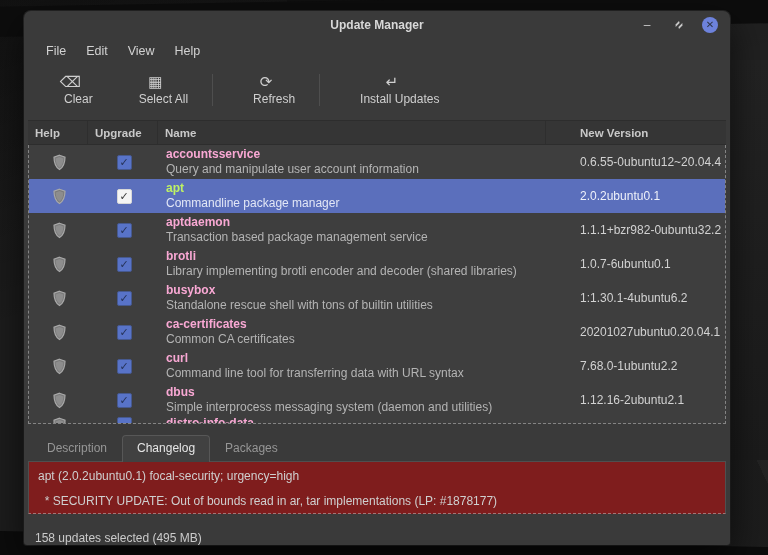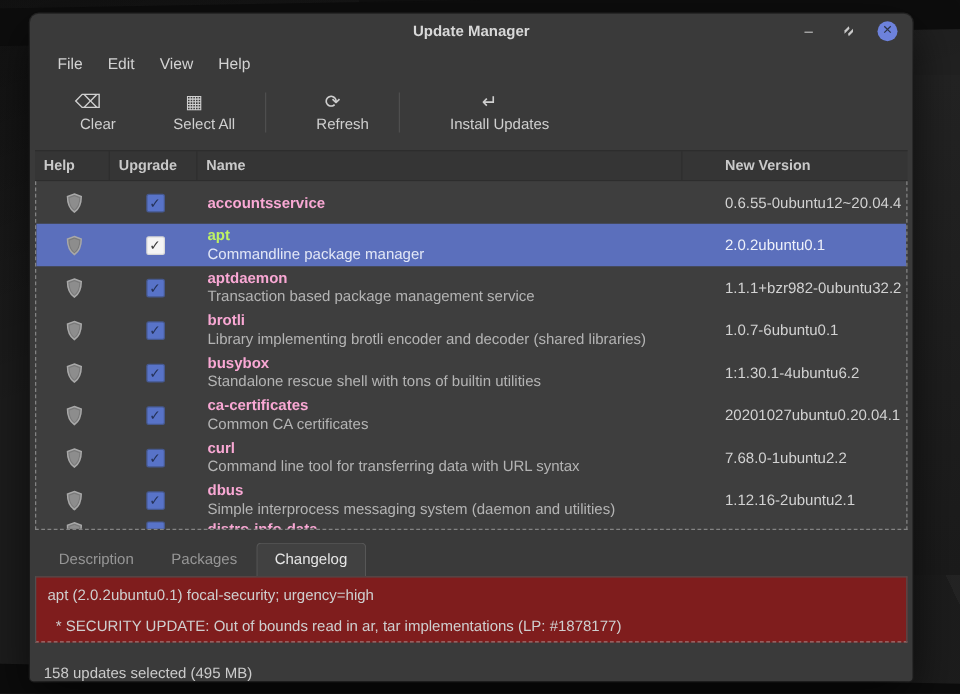--- a/index.html
+++ b/index.html
@@ -69,21 +69,21 @@
   .row.selected .pkg-desc { color:#e2e7f6; }
   .row.selected .cell-version { color:#eef1fa; }
   .row.partial { height:7px; overflow:hidden; align-items:flex-start; }
 
   .checkbox { width:15px; height:15px; border-radius:2px; background:#5873c8; border:1px solid #46598f; display:flex; align-items:center; justify-content:center; font-size:11px; font-weight:bold; color:#253258; }
   .row.selected .checkbox { background:#f4f4f4; border-color:#d8d8d8; color:#3a3a3a; }
   .shield { display:block; }
 
   
   .tabs-area { margin:10px 4px 0 4px; flex:0 0 auto; }
-  .tabbar { display:flex; align-items:flex-start; height:27px; padding-left:4px; }
+  .tabbar { display:flex; align-items:center; height:27px; padding-left:4px; }
   .tab { font-size:12px; color:#969696; padding:5px 14px 6px 14px; border:1px solid transparent; border-bottom:none; border-radius:4px 4px 0 0; }
   .tab.active { color:#e6e6e6; background:#414141; border-color:#575757; position:relative; z-index:2; margin-bottom:-1px; padding-bottom:7px; }
 
   .changelog { background:#7f1d1d; border:1px solid #4f4f4f; border-bottom:1px dashed rgba(190,190,190,0.55); height:53px; padding:8px 9px; overflow:hidden; }
   .cl-line { font-size:12px; color:#cfcfcf; line-height:13px; white-space:pre; }
   .cl-line + .cl-line { margin-top:12px; }
 
   
   .statusbar { flex:1 1 auto; display:flex; align-items:flex-end; padding:0 11px; }
   .status-text { font-size:12px; color:#cbcbcb; }
@@ -152,20 +152,21 @@
         <svg class="shield" width="15" height="17" viewBox="0 0 15 17">
           <path d="M7.5 1.2 L13 3.2 C13 8.5 11.5 13 7.5 15.6 C3.5 13 2 8.5 2 3.2 Z" fill="#7a7a7a" stroke="#a8a8a8" stroke-width="1.2"></path>
           <path d="M7.5 3 L11.4 4.4 C11.3 8.2 10.3 11.6 7.5 13.7 C4.7 11.6 3.7 8.2 3.6 4.4 Z" fill="#8d8d8d"></path>
         </svg>
       </div>
       <div class="cell-upgrade">
         <div class="checkbox">✓</div>
       </div>
       <div class="cell-name">
         <div class="pkg-name">accountsservice</div>
+        <div class="pkg-desc">Query and manipulate user account information</div>
       </div>
       <div class="cell-version">0.6.55-0ubuntu12~20.04.4</div>
     </div>
 
     <div class="row selected">
       <div class="cell-type">
         <svg class="shield" width="15" height="17" viewBox="0 0 15 17">
           <path d="M7.5 1.2 L13 3.2 C13 8.5 11.5 13 7.5 15.6 C3.5 13 2 8.5 2 3.2 Z" fill="#7a7a7a" stroke="#a8a8a8" stroke-width="1.2"></path>
           <path d="M7.5 3 L11.4 4.4 C11.3 8.2 10.3 11.6 7.5 13.7 C4.7 11.6 3.7 8.2 3.6 4.4 Z" fill="#8d8d8d"></path>
         </svg>
@@ -297,22 +298,22 @@
         <div class="pkg-desc"></div>
       </div>
       <div class="cell-version"></div>
     </div>
   </div>
   </div>
 
   <div class="tabs-area">
     <div class="tabbar" id="tabbar">
         <div class="tab">Description</div>
+        <div class="tab active">Changelog</div>
         <div class="tab">Packages</div>
-        <div class="tab active">Changelog</div>
       </div>
     <div class="changelog">
       <div class="cl-line">apt (2.0.2ubuntu0.1) focal-security; urgency=high</div>
       <div class="cl-line">  * SECURITY UPDATE: Out of bounds read in ar, tar implementations (LP: #1878177)</div>
     </div>
   </div>
 
   <div class="statusbar">
     <div class="status-text">158 updates selected (495 MB)</div>
   </div>

